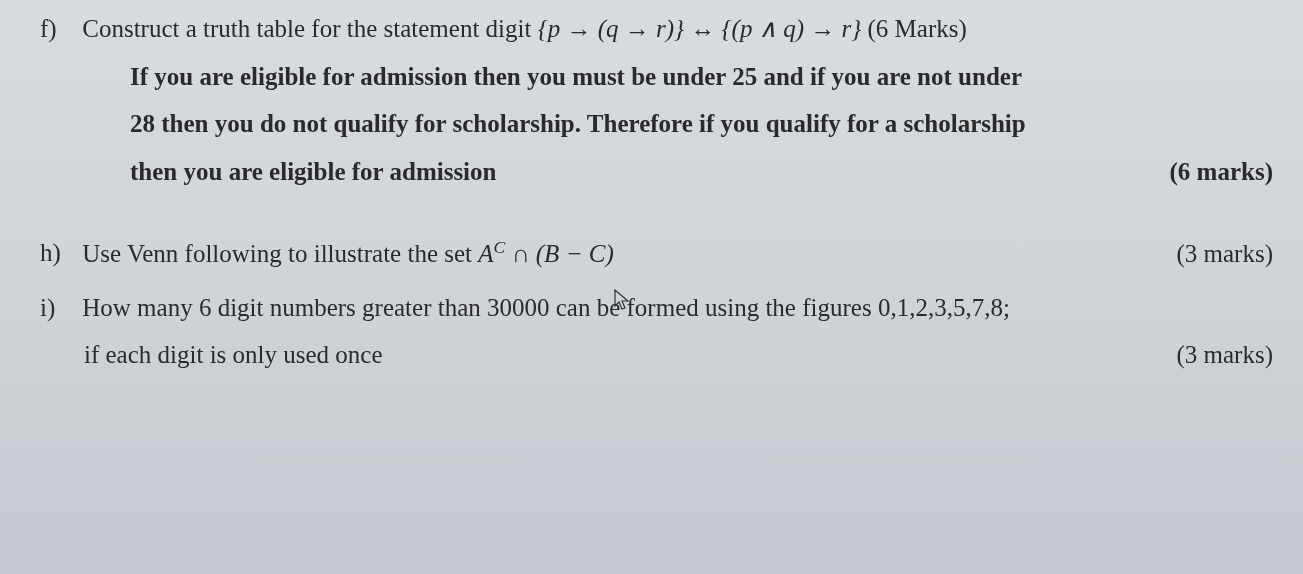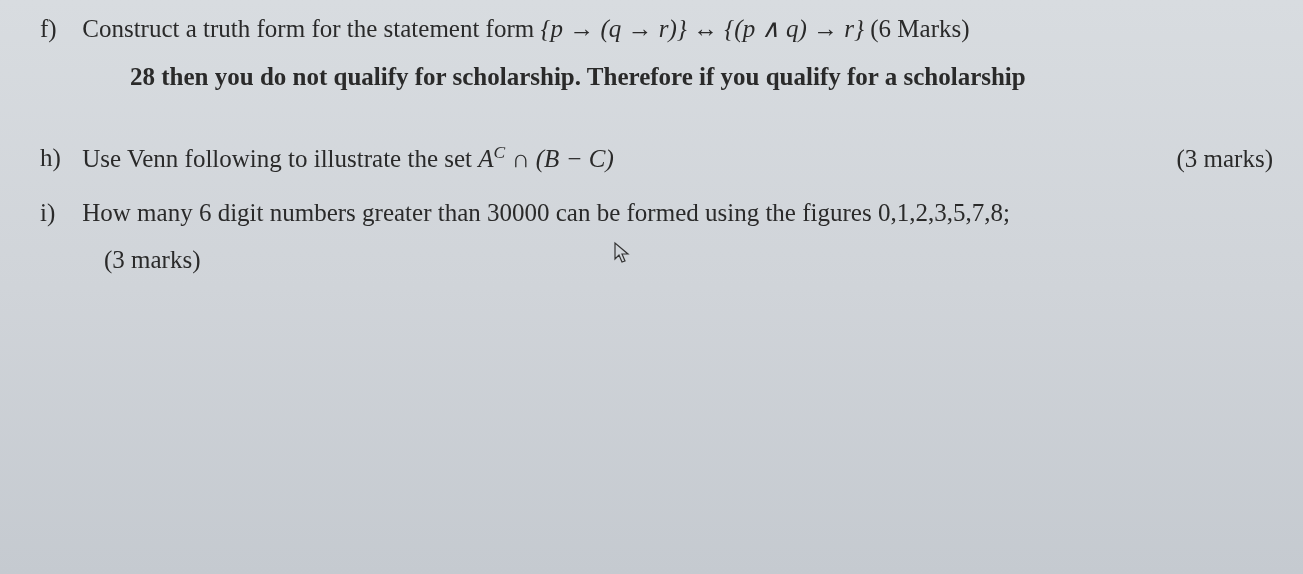--- a/index.html
+++ b/index.html
@@ -79,34 +79,39 @@
     }
   </style>
 </head>
 <body>
 
 <div class="page">
 
   <div class="item row">
     <span class="item-label">f)</span>
     <span class="item-content">
-      <span>Construct a truth form for the statement form </span><span class="math-italic">{p → (q → r)} ↔ {(p ∧ q) → r}</span>
+      <span>Construct a truth table for the statement digit </span><span class="math-italic">{p → (q → r)} ↔ {(p ∧ q) → r}</span>
       <span>(6 Marks)</span>
     </span>
   </div>
 
   <div class="item">
     <div class="indent-block bold" style="padding-left:90px; position:relative;">
+      <div class="line">If you are eligible for admission then you must be under 25 and if you are not under</div>
       <div class="line" style="position:relative;">
         <span>28 then you do not qualify for scholarship. Therefore if you qualify for a scholarship</span>
         <span class="cursor-icon">
           <svg width="20" height="26" viewBox="0 0 20 26">
             <path d="M3 2 L3 18 L7 14 L10 21 L13 20 L10 13 L16 13 Z" fill="none" stroke="#333" stroke-width="1.2"></path>
           </svg>
         </span>
+      </div>
+      <div class="fg-row line">
+        <span class="fg-left">then you are eligible for admission</span>
+        <span class="fg-right">(6 marks)</span>
       </div>
     </div>
   </div>
 
   <div class="separator-gap"></div>
 
   <div class="item">
     <div class="fg-row row">
       <span class="fg-left">
         <span class="item-label">h)</span>
@@ -115,17 +120,18 @@
       <span class="fg-right">(3 marks)</span>
     </div>
   </div>
 
   <div class="item">
     <div class="row">
       <span class="item-label">i)</span>
       <span class="item-content">How many 6 digit numbers greater than 30000 can be formed using the figures 0,1,2,3,5,7,8;</span>
     </div>
     <div class="fg-row row" style="padding-left:44px;">
+      <span class="fg-left">if each digit is only used once</span>
       <span class="fg-right">(3 marks)</span>
     </div>
   </div>
 
 </div>
 
 </body></html>

